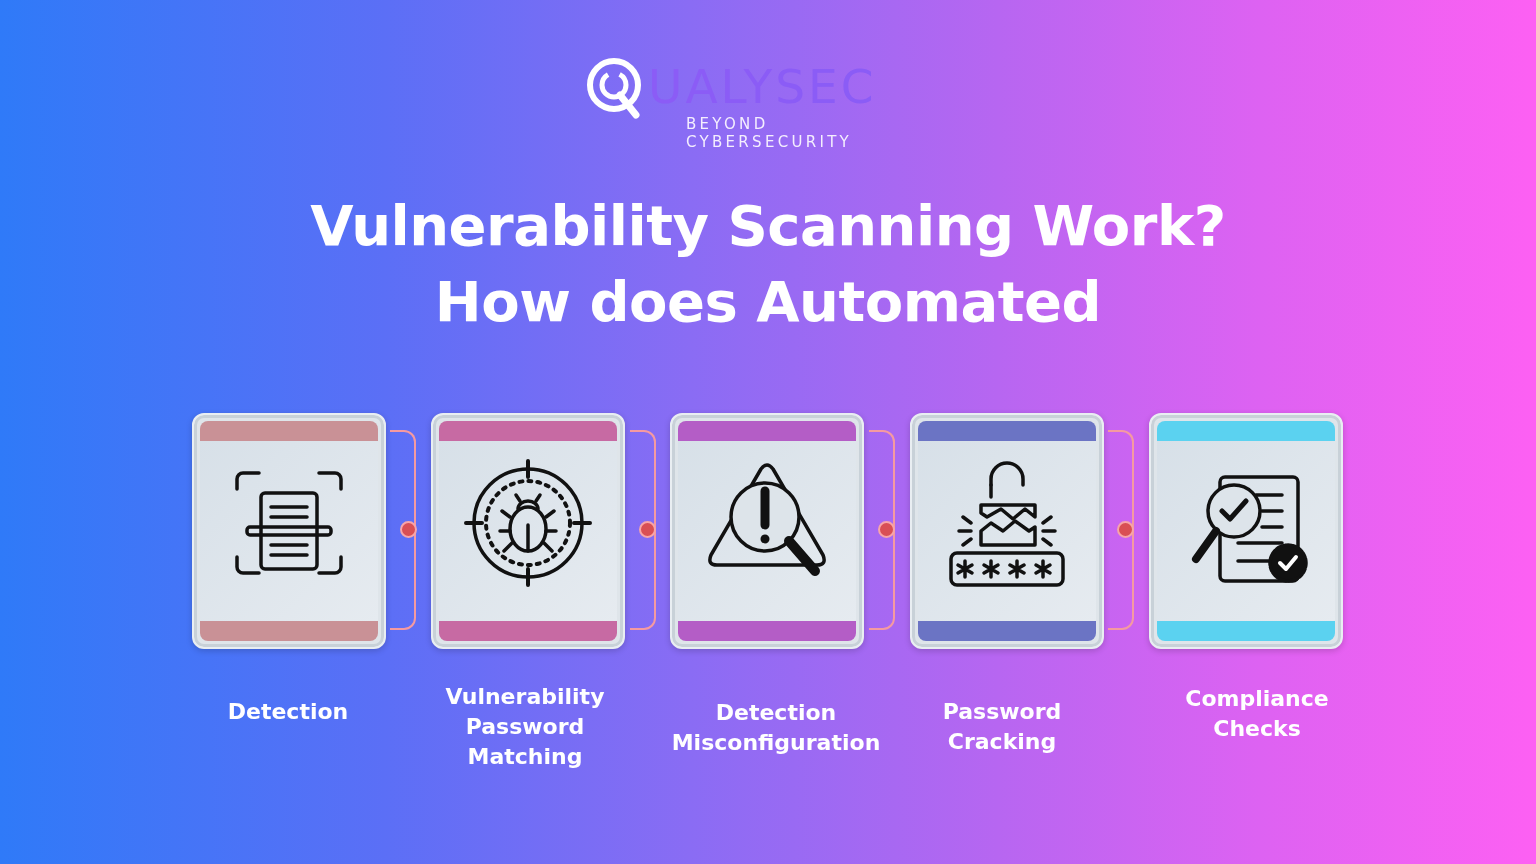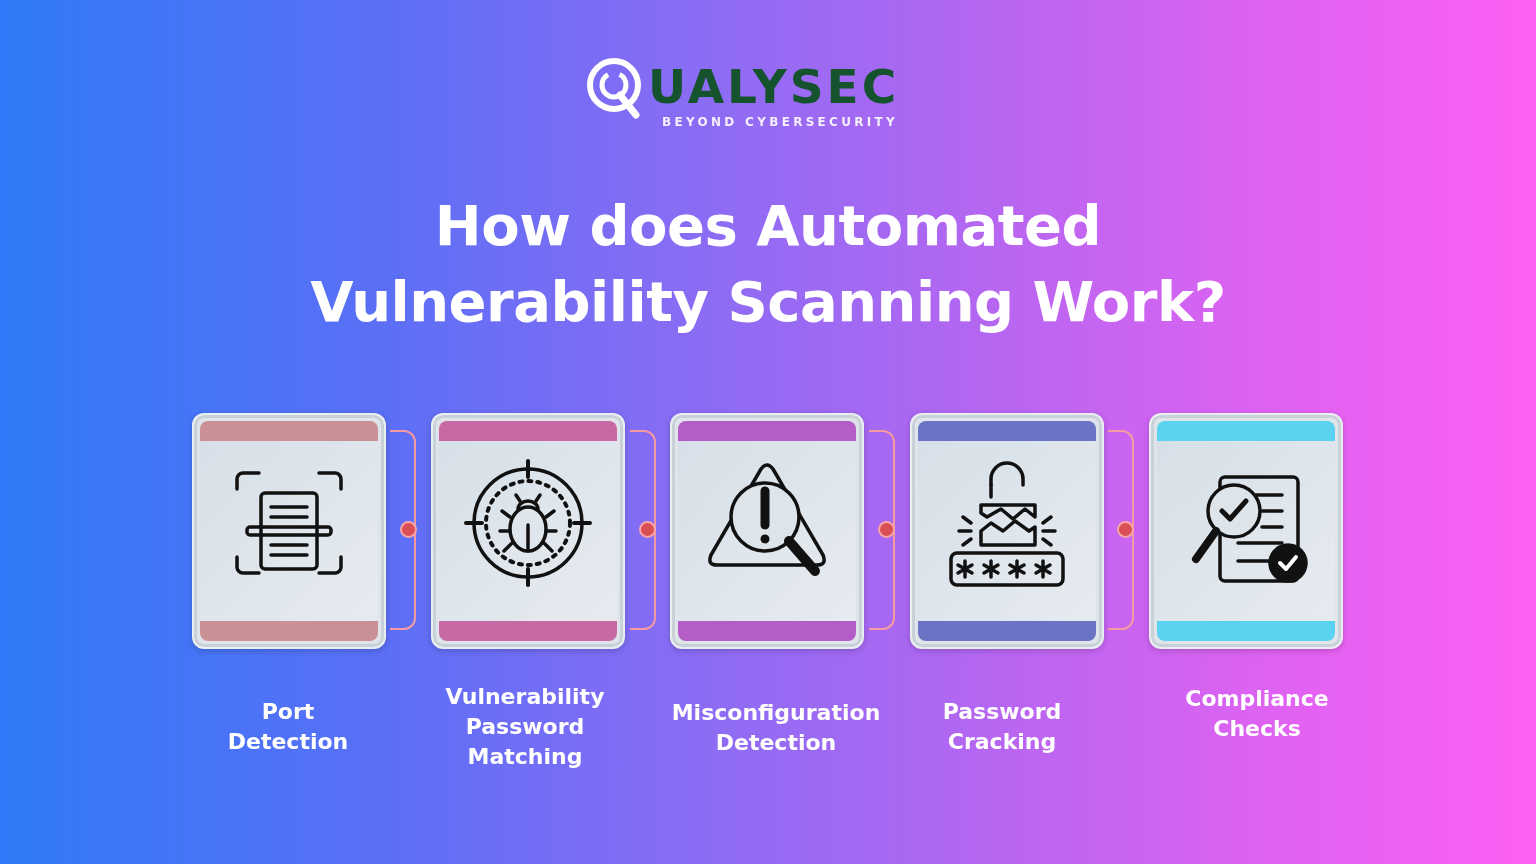--- a/index.html
+++ b/index.html
@@ -3,23 +3,23 @@
 <meta charset="utf-8">
 <style>
   html, body { margin:0; padding:0; }
   body {
     width:1536px; height:864px; overflow:hidden; position:relative;
     background: linear-gradient(90deg, #2f7af8 0%, #5b6ff6 25%, #8a6cf4 45%, #b766f1 65%, #dd62f2 82%, #fd60f3 100%);
     font-family: "DejaVu Sans", "Liberation Sans", sans-serif;
     color:#fff;
   }
   .logo { position:absolute; left:584px; top:55px; width:340px; height:75px; }
-  .logo-word { position:absolute; left:64px; top:2px; font-family:"DejaVu Sans", sans-serif; font-size:47px; font-weight:bold; letter-spacing:3px; color:#14532d; line-height:60px; }
+  .logo-word { position:absolute; left:64px; top:2px; font-family:"DejaVu Sans", sans-serif; font-size:47px; font-weight:normal; letter-spacing:3px; color:#8b5cf6; line-height:60px; }
   .logo-q { position:absolute; left:0; top:0; width:66px; height:66px; }
-  .logo-tag { position:absolute; left:78px; top:60px; font-size:12px; letter-spacing:3.3px; font-weight:bold; color:#f4eefe; }
+  .logo-tag { position:absolute; left:102px; top:60px; font-size:15px; letter-spacing:3.3px; font-weight:normal; color:#f4eefe; }
   .title { position:absolute; left:0; top:188px; width:1536px; text-align:center; font-family:"DejaVu Sans", sans-serif; font-weight:bold; font-size:56px; line-height:76px; color:#fff; letter-spacing:-0.5px; }
   .card {
     position:absolute; top:413px; width:194px; height:236px;
     border-radius:12px; background:#dfe5ea;
     box-shadow: 0 0 0 3px #c8d1d8 inset, 0 2px 6px rgba(0,0,0,0.18);
     border:2px solid #e9eef2; box-sizing:border-box;
   }
   .card .band { position:absolute; left:6px; right:6px; height:20px; }
   .card .band.top { top:6px; border-radius:8px 8px 0 0; }
   .card .band.bot { bottom:6px; border-radius:0 0 8px 8px; }
@@ -36,22 +36,22 @@
   <svg class="logo-q" viewBox="0 0 66 66">
     <circle cx="30" cy="30" r="24" fill="none" stroke="#fff" stroke-width="6"></circle>
     <circle cx="30" cy="30" r="12" fill="none" stroke="#fff" stroke-width="5" stroke-dasharray="50 12"></circle>
     <path d="M36 40 L52 60" stroke="#fff" stroke-width="7" stroke-linecap="round"></path>
   </svg>
   <div class="logo-word">UALYSEC</div>
   <div class="logo-tag">BEYOND CYBERSECURITY</div>
 </div>
 
 <div class="title">
+  <div>Vulnerability Scanning Work?</div>
   <div>How does Automated</div>
-  <div>Vulnerability Scanning Work?</div>
 </div>
 
 <div class="card" style="left:192px;">
   <div class="band top" style="background:#c99196;"></div>
   <div class="body"></div>
   <div class="band bot" style="background:#c99196;"></div>
   <svg viewBox="0 0 136 136" fill="none" stroke="#111" stroke-width="3.5" stroke-linecap="round" stroke-linejoin="round">
     <path d="M16 34 V24 a6 6 0 0 1 6-6 H38"></path>
     <path d="M98 18 H114 a6 6 0 0 1 6 6 V34"></path>
     <path d="M16 102 V112 a6 6 0 0 0 6 6 H38"></path>
@@ -126,31 +126,30 @@
     <path d="M78 40 H104 M84 56 H104 M84 72 H104 M60 88 H104 M60 106 H96"></path>
     <circle cx="56" cy="56" r="26" fill="#dde4ea"></circle>
     <path d="M44 56 L52 64 L68 46" stroke-width="5"></path>
     <path d="M38 76 L18 104" stroke-width="8"></path>
     <circle cx="110" cy="108" r="18" fill="#111" stroke="#111" stroke-dasharray="4 2"></circle>
     <path d="M102 108 L108 114 L118 102" stroke="#fff" stroke-width="4"></path>
   </svg>
 </div>
 
 <div class="label" style="left:168px; top:697px;">
-  <div>Port</div>
   <div>Detection</div>
 </div>
 <div class="label" style="left:405px; top:682px;">
   <div>Vulnerability</div>
   <div>Password</div>
   <div>Matching</div>
 </div>
 <div class="label" style="left:651px; top:698px; width:250px;">
+  <div>Detection</div>
   <div>Misconfiguration</div>
-  <div>Detection</div>
 </div>
 <div class="label" style="left:882px; top:697px;">
   <div>Password</div>
   <div>Cracking</div>
 </div>
 <div class="label" style="left:1137px; top:684px;">
   <div>Compliance</div>
   <div>Checks</div>
 </div>
 

